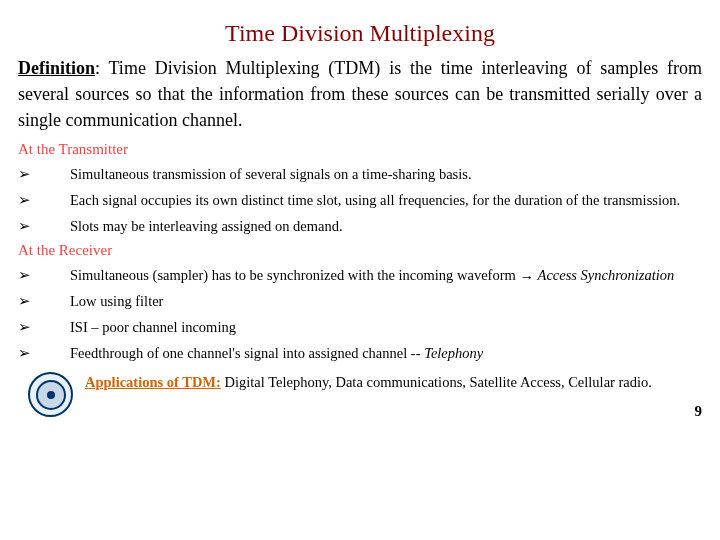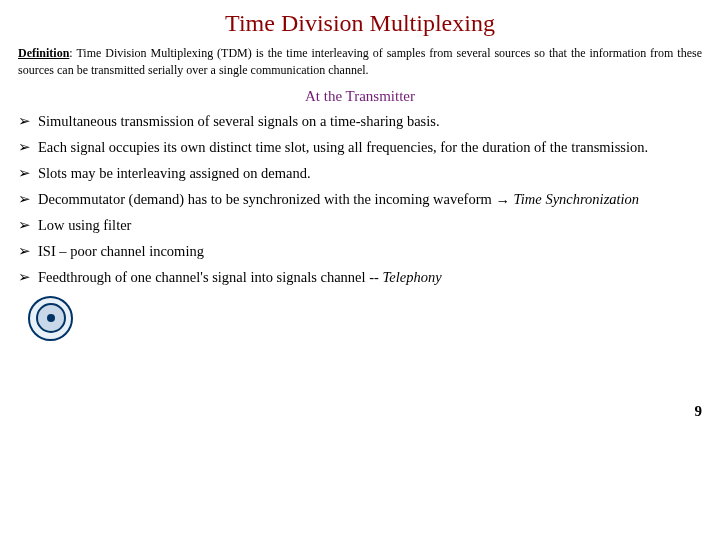--- a/index.html
+++ b/index.html
@@ -14,48 +14,47 @@
       background: #ffffff;
       font-family: 'Times New Roman', Times, serif;
       font-size: 15px;
       color: #000000;
       overflow: hidden;
     }
 
     .page {
       width: 720px;
       height: 428px;
-      padding: 10px 18px 10px 18px;
+      padding: 20px 18px 10px 18px;
       position: relative;
     }
 
     .title {
       text-align: center;
       font-size: 24px;
       font-weight: normal;
       color: #8B0000;
       margin-bottom: 8px;
       font-family: 'Times New Roman', Times, serif;
     }
 
     .definition-block {
-      font-size: 12px;
+      font-size: 18px;
       line-height: 1.45;
       text-align: justify;
       margin-bottom: 8px;
     }
 
     .definition-block .def-label {
       font-weight: bold;
       text-decoration: underline;
     }
 
     .section-heading {
-      text-align: center;
-      color: #701a75;
+      color: #ef4444;
       font-size: 15px;
       font-weight: normal;
       margin-bottom: 6px;
       margin-top: 4px;
     }
 
     .bullet-item {
       display: flex;
       align-items: flex-start;
       margin-bottom: 5px;
@@ -65,20 +64,21 @@
     }
 
     .bullet-arrow {
       min-width: 18px;
       font-size: 15px;
       margin-right: 2px;
     }
 
     .bullet-text {
       flex: 1;
+      margin-left: 32px;
     }
 
     .italic {
       font-style: italic;
     }
 
     .crosstalk-label {
       font-style: italic;
     }
 
@@ -163,48 +163,52 @@
   <div class="bullet-item">
     <span class="bullet-arrow">➢</span>
     <span class="bullet-text">Each signal occupies its own distinct time slot, using all frequencies, for the duration of the transmission.</span>
   </div>
 
   <div class="bullet-item">
     <span class="bullet-arrow">➢</span>
     <span class="bullet-text">Slots may be interleaving assigned on demand.</span>
   </div>
 
+  <div class="section-heading">At the Receiver</div>
 
   <div class="bullet-item">
     <span class="bullet-arrow">➢</span>
     <span class="bullet-text">
-      <span>Decommutator (demand) has to be synchronized  with the incoming waveform → </span><span class="italic">Time Synchronization</span>
+      <span>Simultaneous (sampler) has to be synchronized  with the incoming waveform → </span><span class="italic">Access Synchronization</span>
     </span>
   </div>
 
   <div class="bullet-item">
     <span class="bullet-arrow">➢</span>
     <span class="bullet-text">Low using filter</span>
   </div>
 
   <div class="bullet-item">
     <span class="bullet-arrow">➢</span>
     <span class="bullet-text">ISI – poor channel incoming</span>
   </div>
 
   <div class="bullet-item">
     <span class="bullet-arrow">➢</span>
     <span class="bullet-text">
-      <span>Feedthrough of one channel's signal into signals channel -- </span><span class="italic crosstalk-label">Telephony</span>
+      <span>Feedthrough of one channel's signal into assigned channel -- </span><span class="italic crosstalk-label">Telephony</span>
     </span>
   </div>
 
   <div class="applications-block">
     <div class="logo-circle">
       <div class="logo-inner">
         <div class="logo-center-dot"></div>
       </div>
     </div>
+    <div class="applications-text">
+      <span class="applications-label">Applications of TDM:</span><span> Digital Telephony,  Data communications,  Satellite Access,  Cellular radio.</span>
+    </div>
   </div>
 
   <div class="page-number">9</div>
 
 </div>
 
 </body></html>

